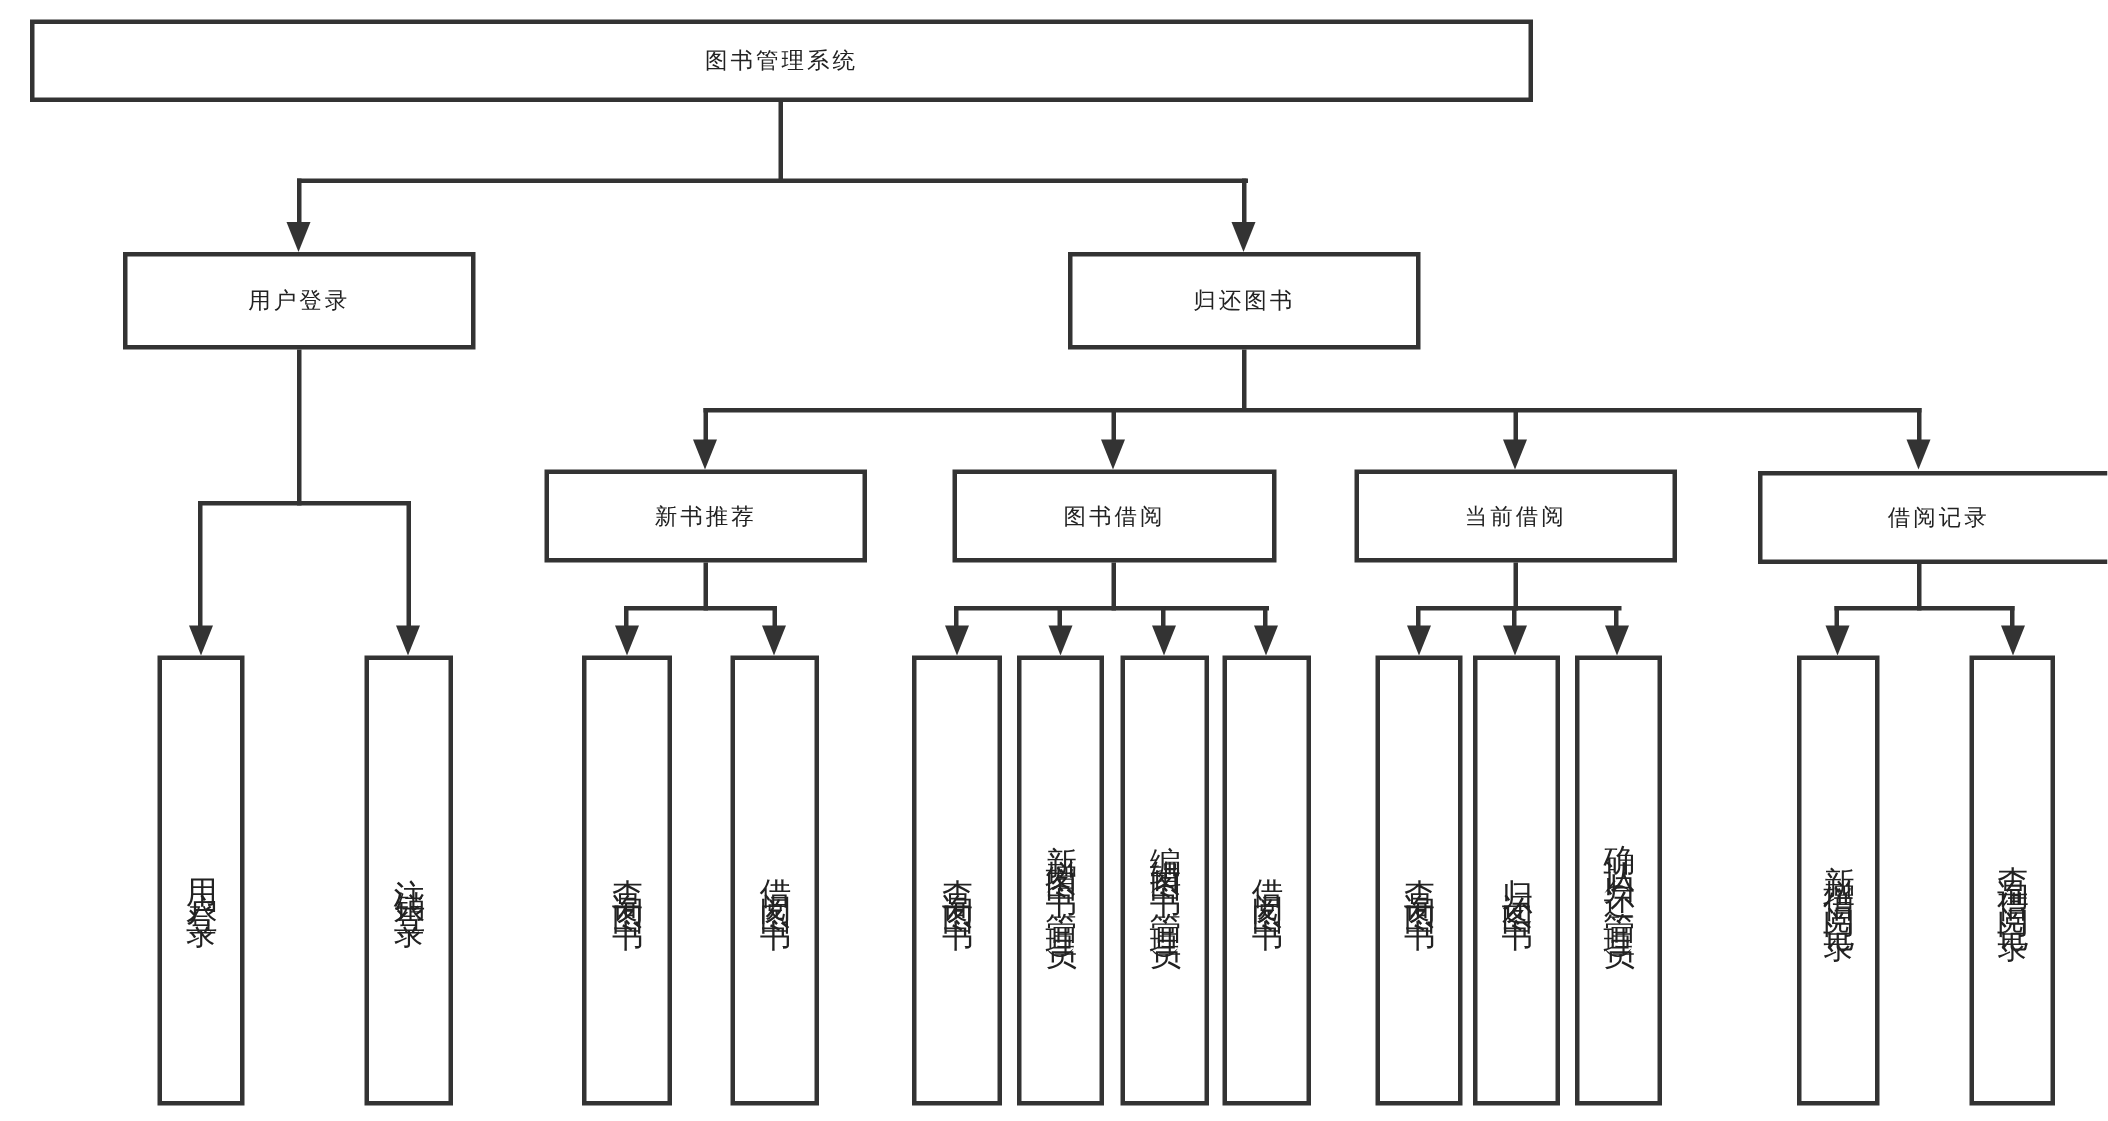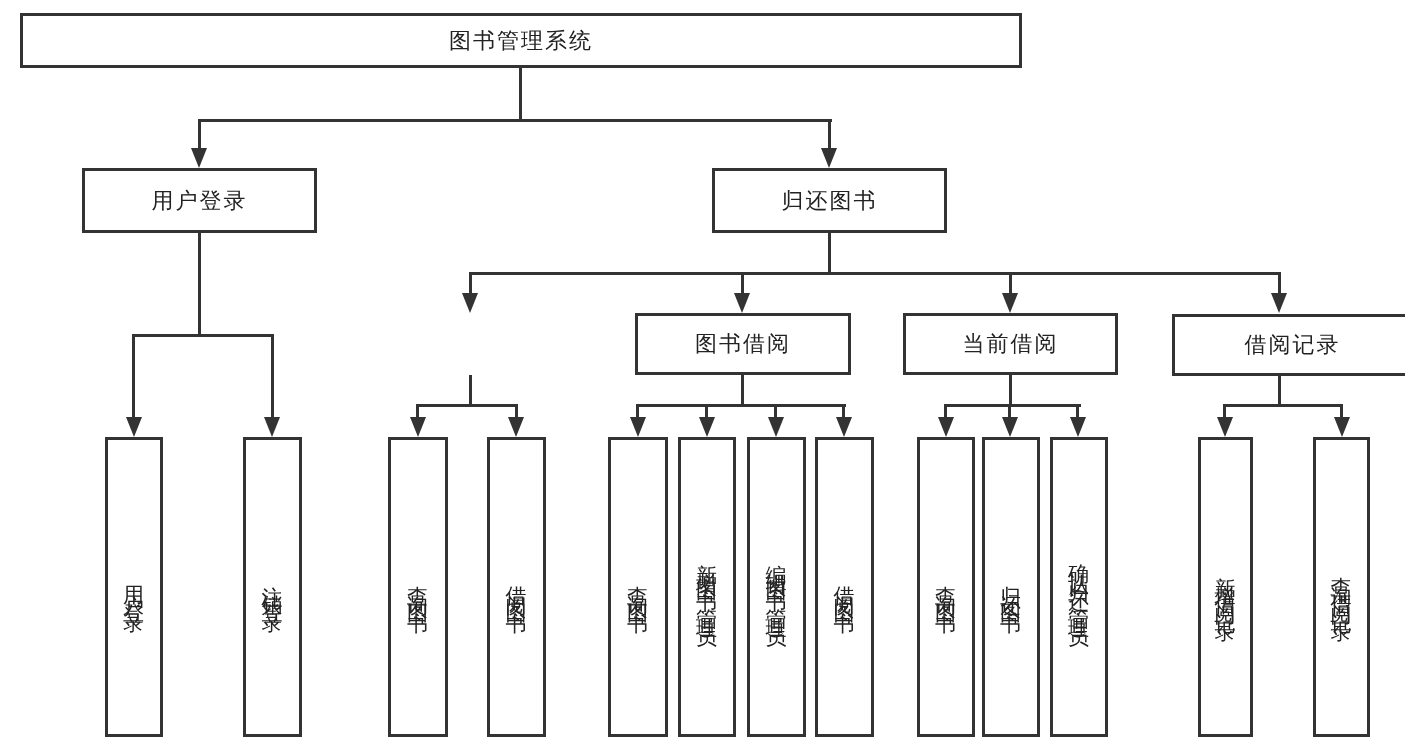--- a/index.html
+++ b/index.html
@@ -3,21 +3,21 @@
 <meta charset="utf-8">
 <style>
   html,body{margin:0;padding:0;background:#fff;}
   .canvas{
     position:relative;width:1405px;height:747px;background:var(--bg,#fff);
     font-family:"Liberation Sans",sans-serif;overflow:hidden;
   }
   .hbox{
     position:absolute;box-sizing:border-box;border:3px solid var(--line,#333);
     background:#fff;display:flex;align-items:center;justify-content:center;
-    font-size:22px;letter-spacing:2px;color:var(--text,#222);
+    font-size:15px;letter-spacing:2px;color:var(--text,#222);
   }
   .vbox{
     position:absolute;box-sizing:border-box;border:3px solid var(--line,#333);
     background:#fff;display:grid;place-items:center;top:437px;height:300px;
   }
   .vtext{
     writing-mode:vertical-rl;text-orientation:mixed;
     font-size:21px;letter-spacing:9px;color:var(--text,#222);line-height:1;
   }
   .hl,.vl{position:absolute;background:var(--line,#333);}
@@ -59,20 +59,21 @@
   <div class="hl" style="left:469px;top:272px;width:812px;height:3px;"></div>
   <div class="vl" style="left:469px;top:272px;width:3px;height:23px;"></div>
   <div class="vl" style="left:741px;top:272px;width:3px;height:23px;"></div>
   <div class="vl" style="left:1009px;top:272px;width:3px;height:23px;"></div>
   <div class="vl" style="left:1278px;top:272px;width:3px;height:23px;"></div>
   <div class="ah" style="left:462px;top:293px;"></div>
   <div class="ah" style="left:734px;top:293px;"></div>
   <div class="ah" style="left:1002px;top:293px;"></div>
   <div class="ah" style="left:1271px;top:293px;"></div>
 
+  <div class="hbox" style="left:363px;top:313px;width:215px;height:62px;">新书推荐</div>
   <div class="hbox" style="left:903px;top:313px;width:215px;height:62px;">当前借阅</div>
   <div class="hbox" style="left:635px;top:313px;width:216px;height:62px;">图书借阅</div>
   <div class="hbox" style="left:1172px;top:314px;width:241px;height:62px;">借阅记录</div>
 
   <div class="vl" style="left:469px;top:375px;width:3px;height:32px;"></div>
   <div class="hl" style="left:416px;top:404px;width:102px;height:3px;"></div>
   <div class="vl" style="left:416px;top:404px;width:3px;height:15px;"></div>
   <div class="vl" style="left:515px;top:404px;width:3px;height:15px;"></div>
   <div class="ah" style="left:410px;top:417px;"></div>
   <div class="ah" style="left:508px;top:417px;"></div>

